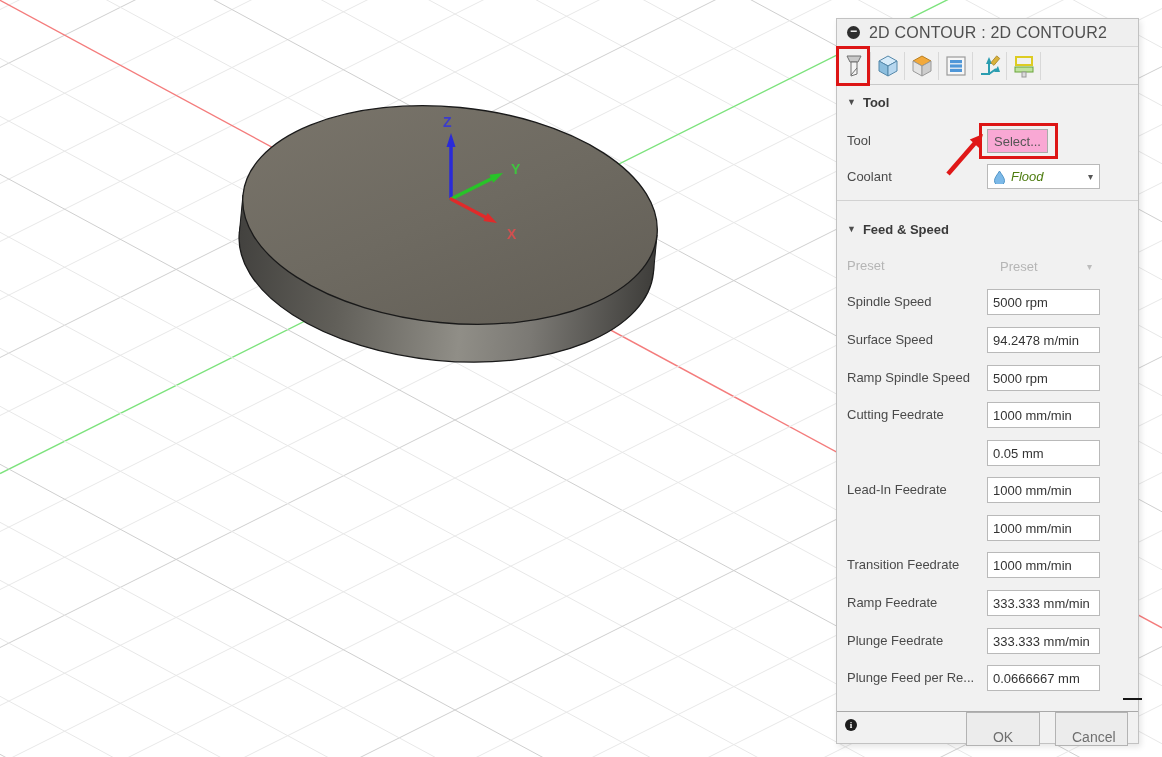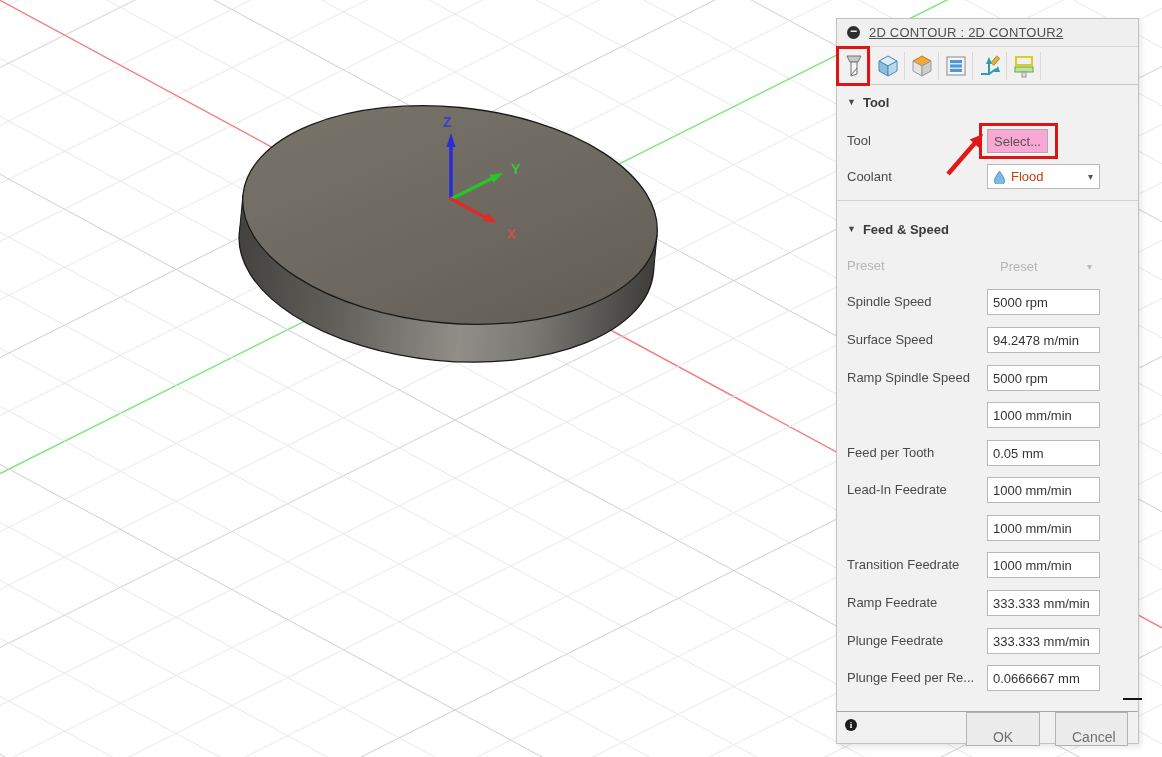--- a/index.html
+++ b/index.html
@@ -22,21 +22,21 @@
   .hdr{
     position:absolute;left:0;top:0;right:0;height:28px;
     background:#efefef;border-bottom:1px solid #d6d6d6;
     display:flex;align-items:center;padding-left:10px;box-sizing:border-box;
   }
   .collapse{
     width:13px;height:13px;border-radius:50%;background:#2e2e2e;color:#fff;
     font-size:12px;line-height:11px;text-align:center;font-weight:bold;
     flex:0 0 auto;
   }
-  .title{margin-left:9px;color:#4f4f4f;font-size:13px;letter-spacing:.2px;white-space:nowrap;text-decoration:underline;}
+  .title{margin-left:9px;color:#4f4f4f;font-size:16px;letter-spacing:.2px;white-space:nowrap;}
 
   .tabs{
     position:absolute;left:0;top:28px;right:0;height:38px;
     border-bottom:1px solid #c9c9c9;display:flex;align-items:center;box-sizing:border-box;
   }
   .tab{
     width:33px;height:37px;display:flex;align-items:center;justify-content:center;
     background:transparent;border:none;padding:0;cursor:pointer;
   }
   .tabsep{width:1px;height:28px;background:#d8d8d8;flex:0 0 auto;}
@@ -51,21 +51,21 @@
   .selbtn{
     position:absolute;left:150px;width:61px;height:24px;box-sizing:border-box;
     background:#f9a8d4;border:1px solid #ababab;color:#555;font-size:13px;
     font-family:"Liberation Sans",sans-serif;cursor:pointer;padding:0;
   }
   .dropdown{
     position:absolute;left:150px;width:113px;height:25px;box-sizing:border-box;
     background:#ffffff;border:1px solid #b9b9b9;display:flex;align-items:center;
     padding:0 6px;cursor:pointer;
   }
-  .dropdown .dtext{margin-left:6px;color:#c2410c;flex:1 1 auto;}
+  .dropdown .dtext{margin-left:6px;color:#4d7c0f;flex:1 1 auto;font-style:italic;}
   .caret{font-size:10px;color:#555;}
   .divline{position:absolute;left:0;right:0;height:1px;background:#d2d2d2;}
 
   .preset-label{color:#b5b5b5;}
   .preset-dd{position:absolute;left:163px;width:100px;height:26px;display:flex;
              align-items:center;color:#b5b5b5;cursor:default;}
   .preset-dd .caret{color:#bcbcbc;position:absolute;left:87px;}
 
   .field-input{
     position:absolute;left:150px;width:113px;height:26px;box-sizing:border-box;
@@ -290,23 +290,23 @@
 
   <div class="rowlabel lh26" style="top:270px;">Spindle Speed</div>
   <input class="field-input" style="top: 270px;" value="5000 rpm">
 
   <div class="rowlabel lh26" style="top:308px;">Surface Speed</div>
   <input class="field-input" style="top: 308px;" value="94.2478 m/min">
 
   <div class="rowlabel lh26" style="top:346px;">Ramp Spindle Speed</div>
   <input class="field-input" style="top: 346px;" value="5000 rpm">
 
+  <div class="rowlabel lh26" style="top:383px;">Cutting Feedrate</div>
   <input class="field-input" style="top: 383px;" value="1000 mm/min">
 
-  <div class="rowlabel lh26" style="top:421px;">Feed per Tooth</div>
   <input class="field-input" style="top: 421px;" value="0.05 mm">
 
   <div class="rowlabel lh26" style="top:458px;">Lead-In Feedrate</div>
   <input class="field-input" style="top: 458px;" value="1000 mm/min">
 
   <input class="field-input" style="top: 496px;" value="1000 mm/min">
 
   <div class="rowlabel lh26" style="top:533px;">Transition Feedrate</div>
   <input class="field-input" style="top: 533px;" value="1000 mm/min">
 

